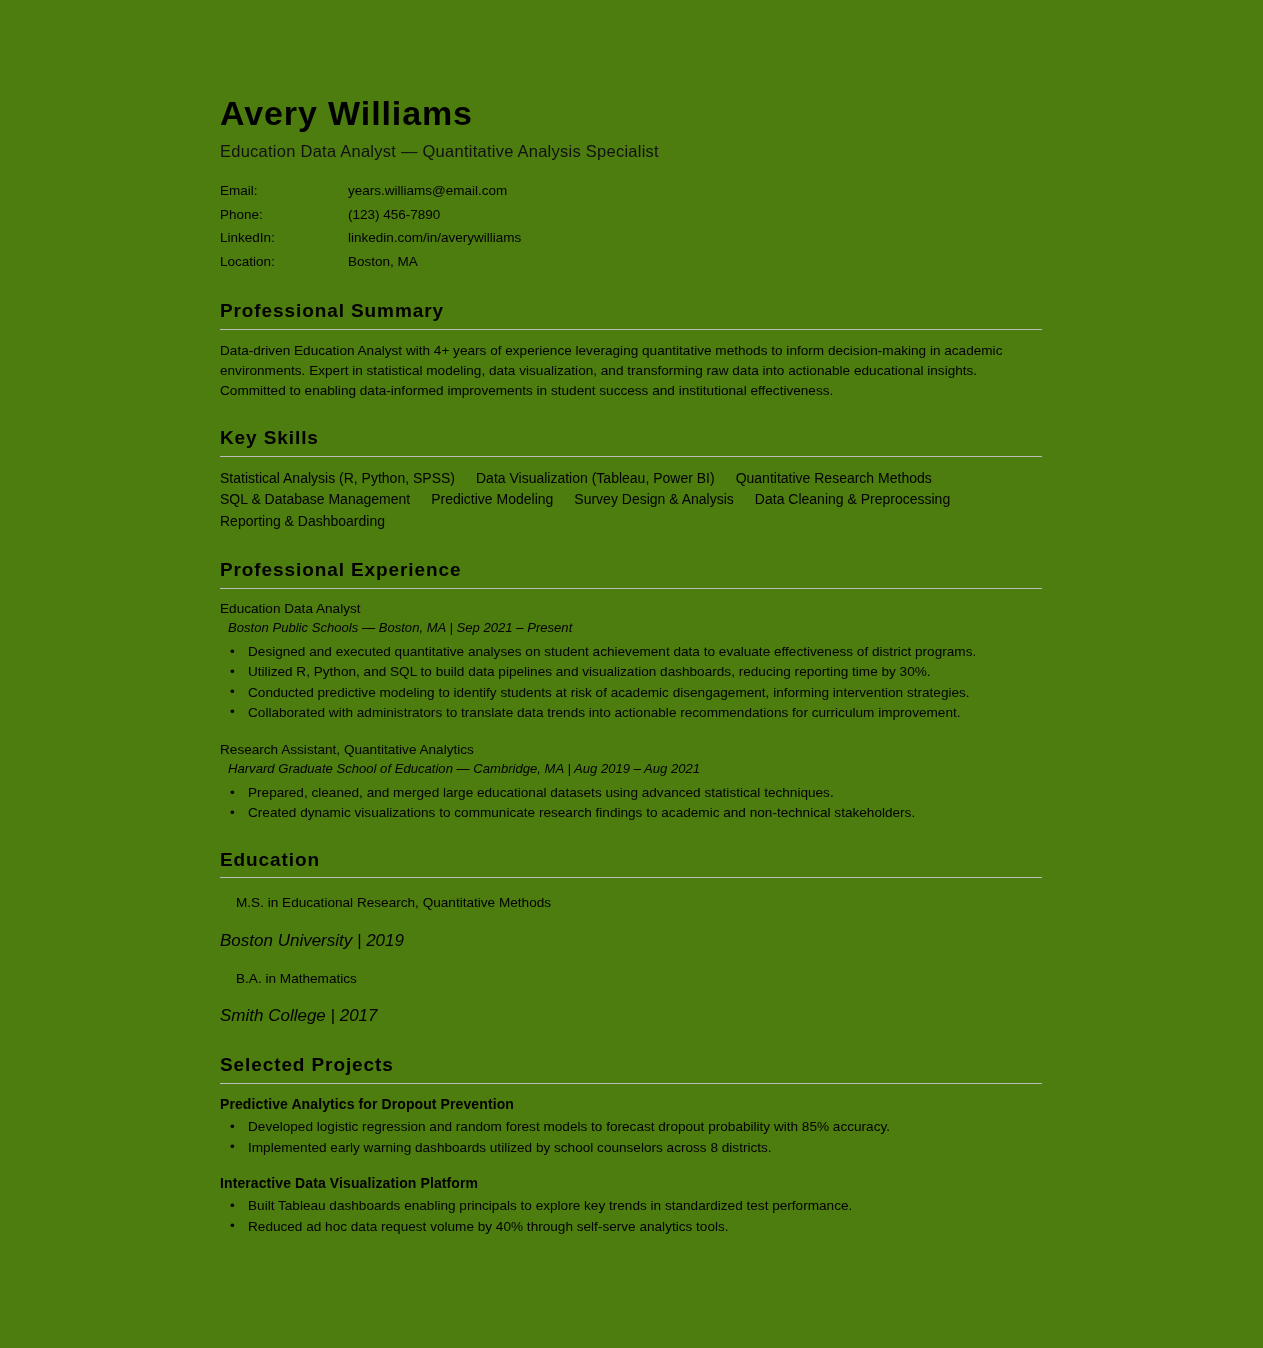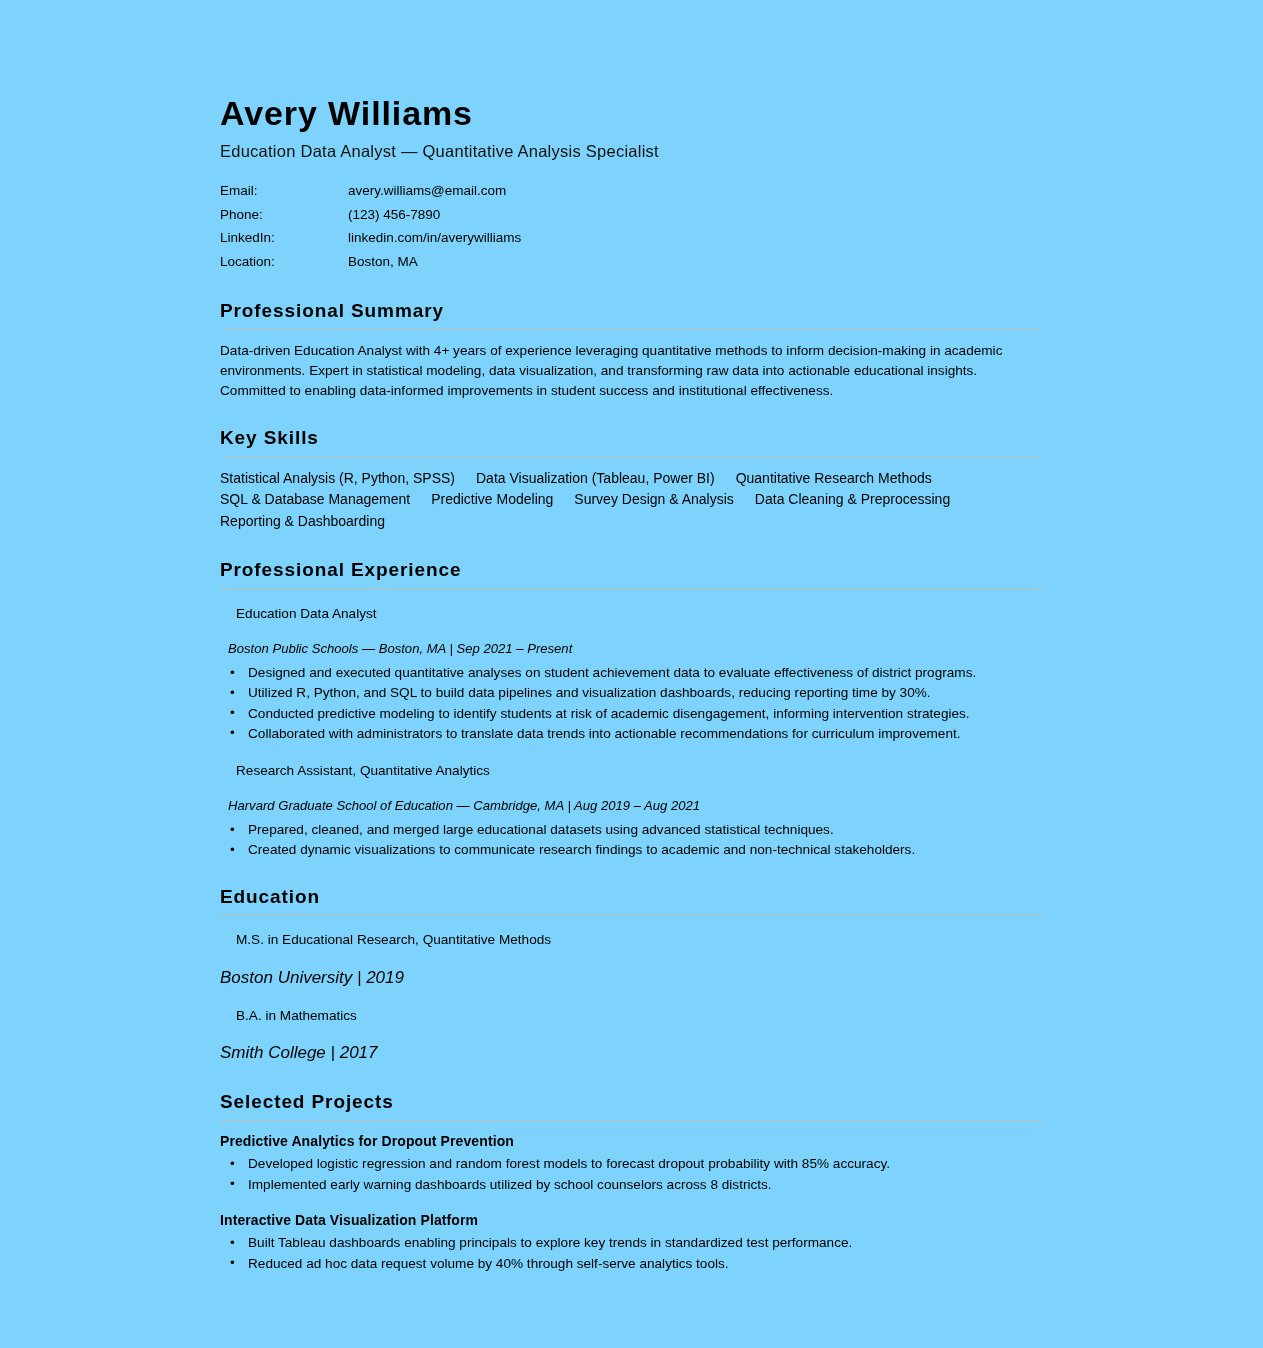--- a/index.html
+++ b/index.html
@@ -11,21 +11,21 @@
     width: 1263px;
     height: 1348px;
     font-family: "Liberation Sans", sans-serif;
     color: #000000;
     -webkit-font-smoothing: antialiased;
   }
   .page {
     position: relative;
     width: 1263px;
     height: 1348px;
-    background: #7dd3fc;
+    background: #4d7c0f;
     box-sizing: border-box;
     padding: 95px 221px 0 220px;
   }
   .resume {
     width: 822px;
   }
 
   
   .name {
     font-size: 34px;
@@ -103,21 +103,21 @@
     color: #000;
     white-space: nowrap;
   }
 
   
   .job { margin-bottom: 19px; }
   .job:last-child { margin-bottom: 0; }
   .job-title {
     font-size: 13.6px;
     line-height: 1.38;
-    margin: 16px;
+    margin: 0;
     color: #000;
   }
   .job-meta {
     font-size: 13.1px;
     font-style: italic;
     line-height: 1.38;
     margin: 0 0 5px 8px;
     color: #000;
   }
   ul.bullets {
@@ -176,21 +176,21 @@
 
 <div class="page">
   <div class="resume">
 
     <div>
       <h1 class="name">Avery Williams</h1>
       <div class="tagline">Education Data Analyst — Quantitative Analysis Specialist</div>
       <div class="contact">
         <div class="contact-row">
           <span class="contact-label">Email:</span>
-          <span class="contact-value">avery.williams@email.com</span>
+          <span class="contact-value">years.williams@email.com</span>
         </div>
         <div class="contact-row">
           <span class="contact-label">Phone:</span>
           <span class="contact-value">(123) 456-7890</span>
         </div>
         <div class="contact-row">
           <span class="contact-label">LinkedIn:</span>
           <span class="contact-value">linkedin.com/in/averywilliams</span>
         </div>
         <div class="contact-row">

